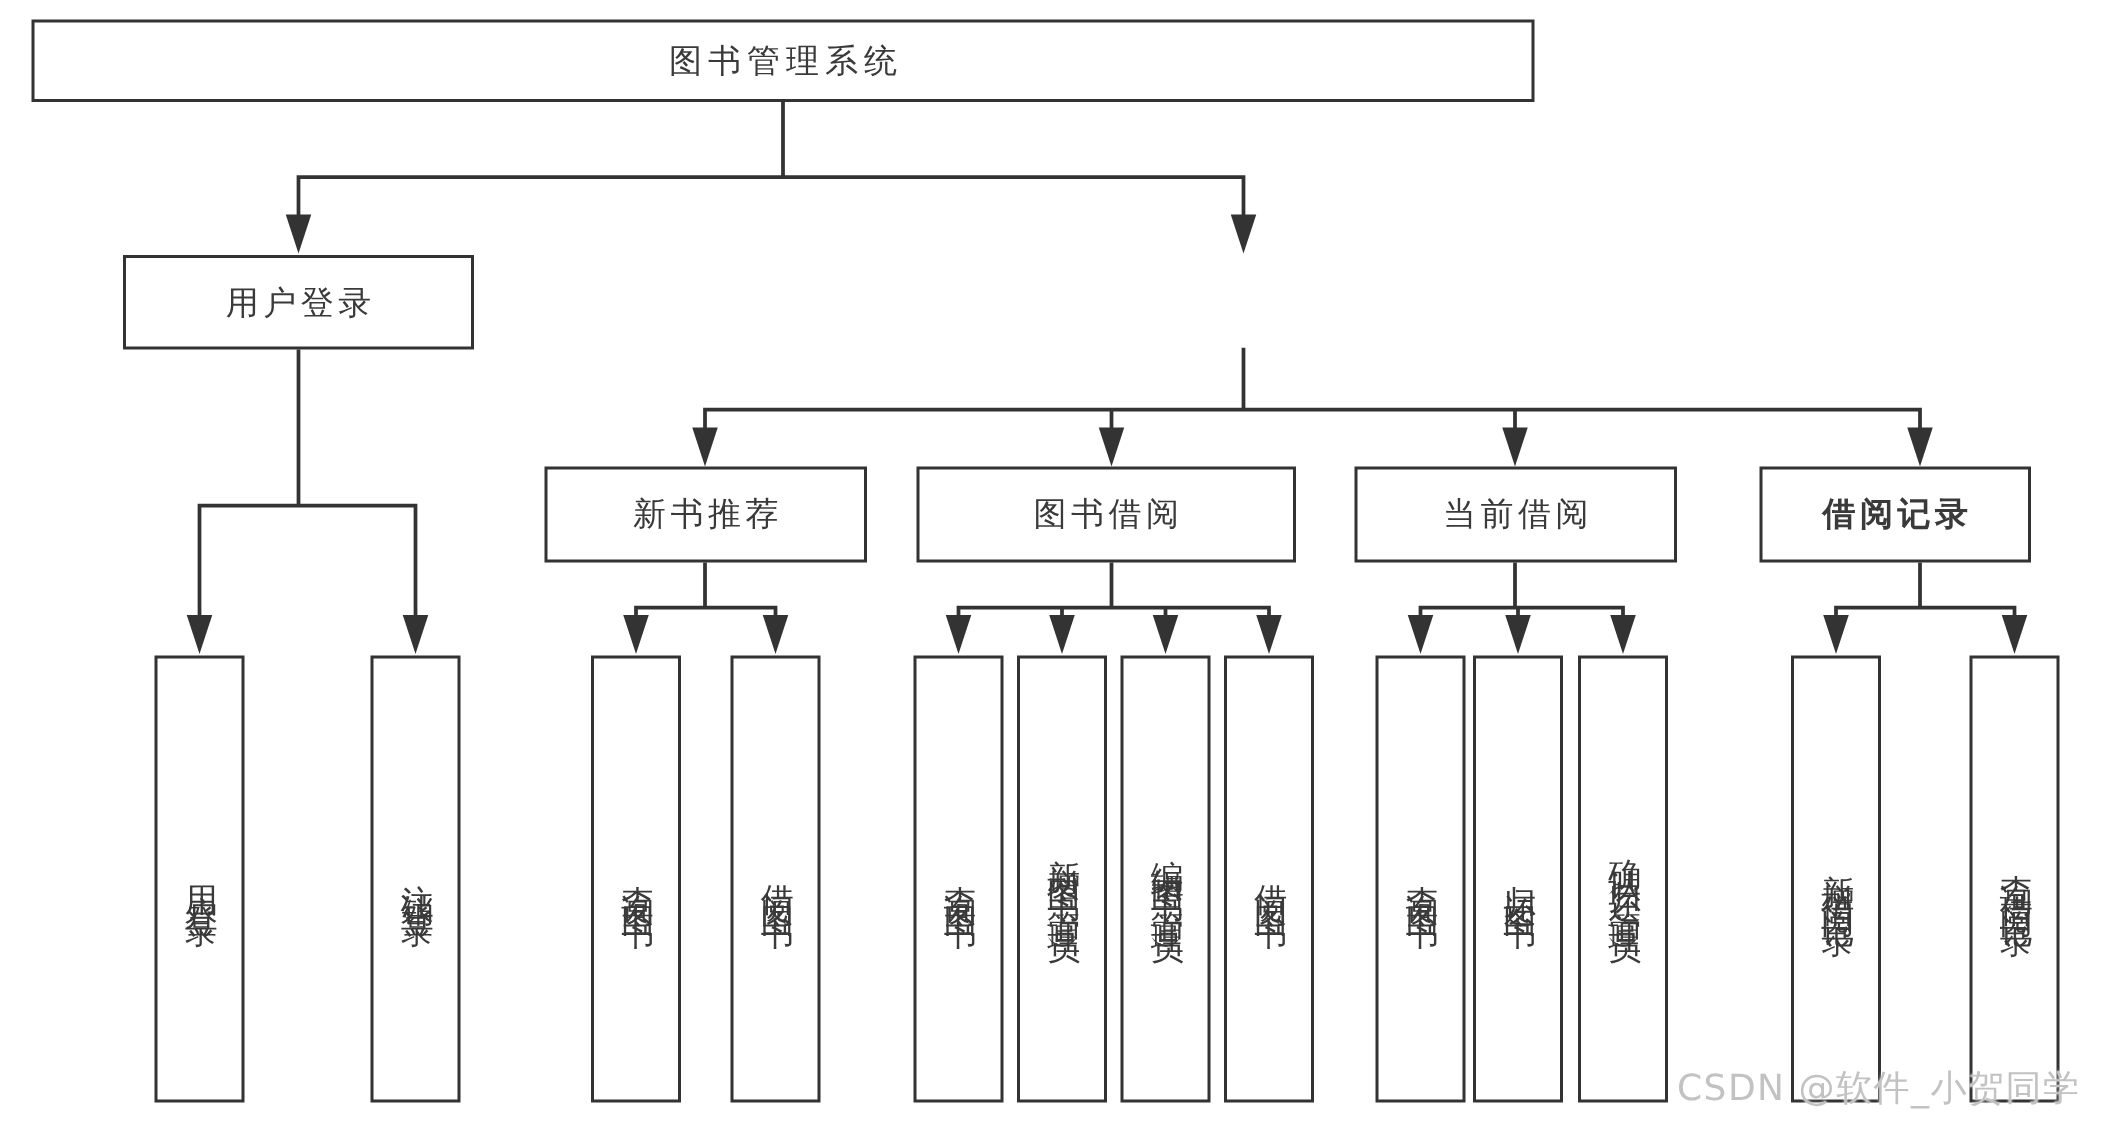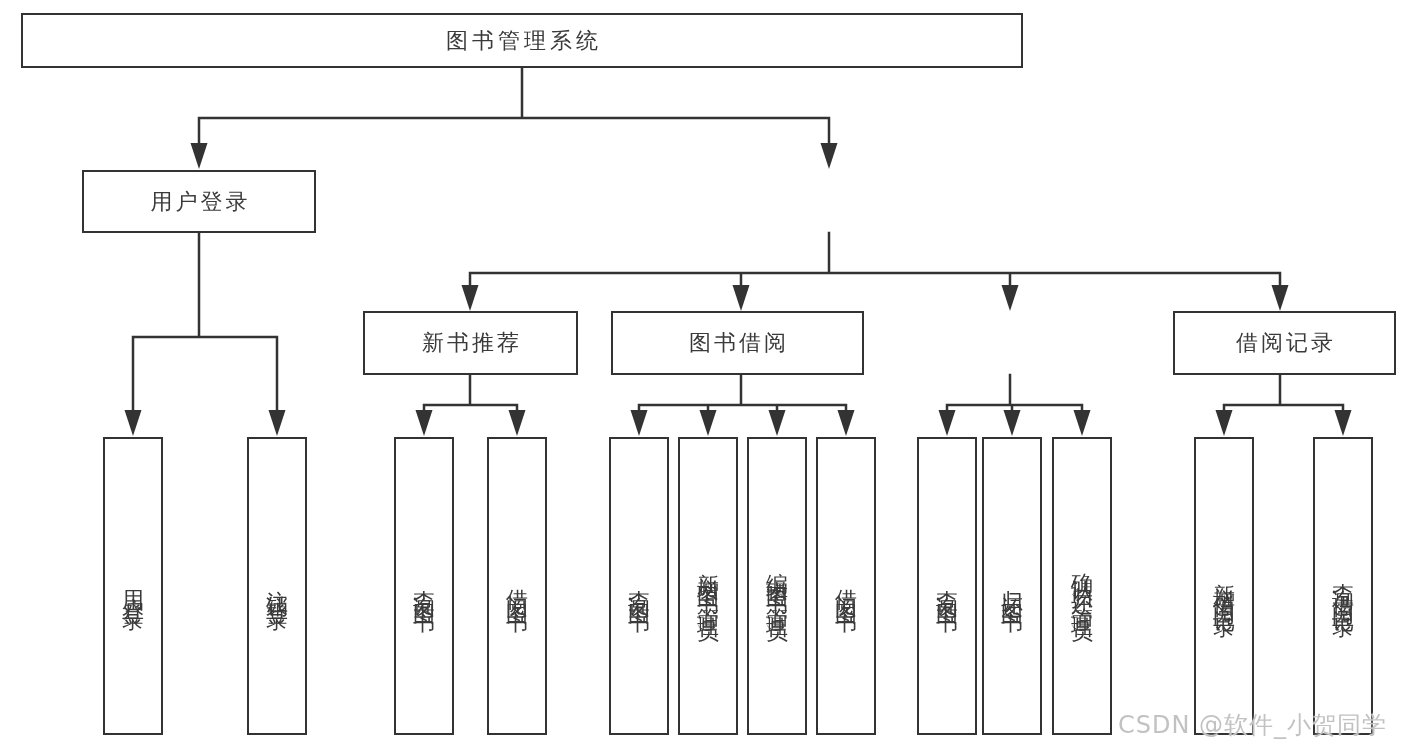--- a/index.html
+++ b/index.html
@@ -113,21 +113,22 @@
       <polygon points="1334.5,410 1351.5,410 1343,436"></polygon>
     </g>
   </svg>
 
   <div class="node root" style="left:21px; top:13px; width:1002px; height:55px;">图书管理系统</div>
 
   <div class="node" style="left:82px; top:170px; width:234px; height:63px;">用户登录</div>
 
   <div class="node" style="left:363px; top:311px; width:215px; height:64px;">新书推荐</div>
   <div class="node" style="left:597px; top:311px; width:253px; height:64px;margin-left:14px;">图书借阅</div>
-  <div class="node" style="left:1173px; top:311px; width:223px; height:64px;">借阅记录</div>
+  <div class="node" style="left:903px; top:311px; width:215px; height:64px;">当前借阅</div>
+  <div class="node" style="left:1173px; top:311px; width:181px; height:64px;font-weight:bold;">借阅记录</div>
 
   <div class="leaf" style="left:103px;">用户登录</div>
   <div class="leaf" style="left:247px;">注销登录</div>
 
   <div class="leaf" style="left:394px;">查询图书</div>
   <div class="leaf" style="left:487px;">借阅图书</div>
 
   <div class="leaf" style="left:609px;">查询图书</div>
   <div class="leaf" style="left:678px;">新增图书（管理员）</div>
   <div class="leaf" style="left:747px;">编辑图书（管理员）</div>

